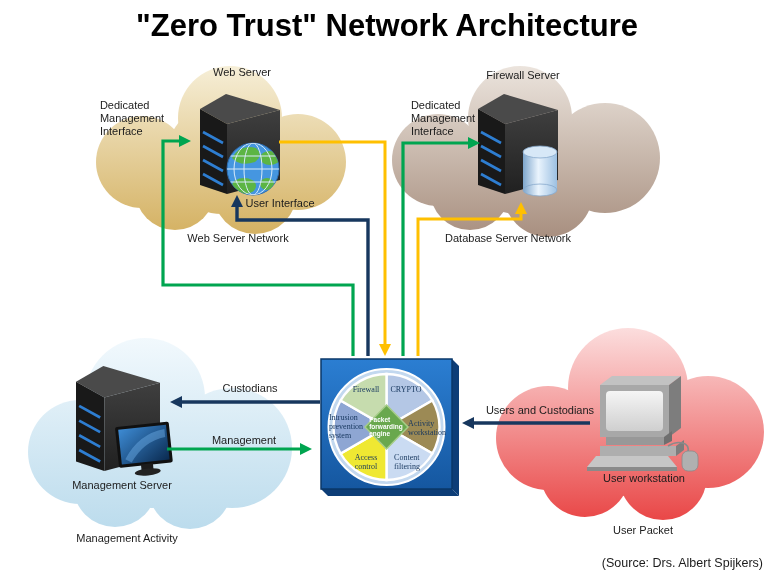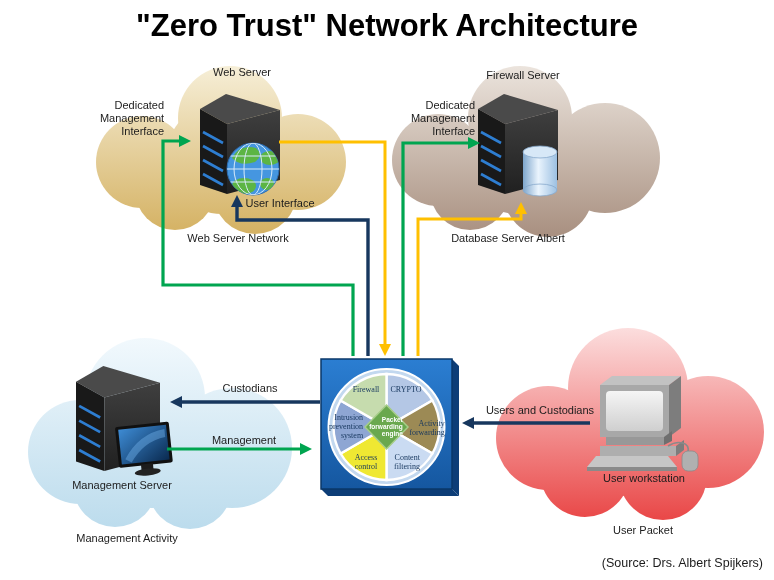--- a/index.html
+++ b/index.html
@@ -2,21 +2,21 @@
 <html><head>
 <meta charset="utf-8">
 <style>
   html,body{margin:0;padding:0;background:#fff;}
   #stage{position:relative;width:774px;height:580px;background:#fff;overflow:hidden;
          font-family:"Liberation Sans","DejaVu Sans",sans-serif;}
   #diagram{position:absolute;left:0;top:0;}
   .title{position:absolute;left:0;right:0;top:8px;text-align:center;
          font-size:31px;font-weight:bold;color:#000;letter-spacing:0px;}
   .lbl{position:absolute;transform:translate(-50%,-50%);font-size:11px;color:#1c1c1c;
-       white-space:pre-line;text-align:right;line-height:1.18;}
+       white-space:pre-line;text-align:left;line-height:1.18;}
   .seg{font-size:8px;color:#17375e;line-height:1.12;font-family:Liberation Serif, serif;}
   .core{font-size:6.5px;color:#ffffff;line-height:1.1;font-weight:bold;}
   .src{position:absolute;right:11px;top:556px;font-size:12.5px;color:#1c1c1c;}
 </style>
 </head>
 <body>
 
 <div id="stage">
 
 <svg id="diagram" width="774" height="580" viewBox="0 0 774 580">
@@ -212,36 +212,36 @@
 <div class="lbl" style="left:132px;top:118px">Dedicated
 Management
 Interface</div>
 <div class="lbl" style="left:280px;top:203px">User Interface</div>
 <div class="lbl" style="left:238px;top:238px">Web Server Network</div>
 
 <div class="lbl" style="left:523px;top:75px">Firewall Server</div>
 <div class="lbl" style="left:443px;top:118px">Dedicated
 Management
 Interface</div>
-<div class="lbl" style="left:508px;top:238px">Database Server Albert</div>
+<div class="lbl" style="left:508px;top:238px">Database Server Network</div>
 
 <div class="lbl" style="left:250px;top:388px">Custodians</div>
 <div class="lbl" style="left:244px;top:440px">Management</div>
 <div class="lbl" style="left:540px;top:410px">Users and Custodians</div>
 
 <div class="lbl" style="left:122px;top:485px">Management Server</div>
 <div class="lbl" style="left:127px;top:538px">Management Activity</div>
 
 <div class="lbl" style="left:644px;top:478px">User workstation</div>
 <div class="lbl" style="left:643px;top:530px">User Packet</div>
 
 <div class="lbl seg" style="left:366px;top:390px">Firewall</div>
 <div class="lbl seg" style="left:406px;top:390px">CRYPTO</div>
 <div class="lbl seg" style="left:427px;top:429px">Activity
-forwarding</div>
+workstation</div>
 <div class="lbl seg" style="left:407px;top:463px">Content
 filtering</div>
 <div class="lbl seg" style="left:366px;top:463px">Access
 control</div>
 <div class="lbl seg" style="left:346px;top:427px">Intrusion
 prevention
 system</div>
 <div class="lbl core" style="left:386px;top:427px">Packet
 forwarding
 engine</div>

